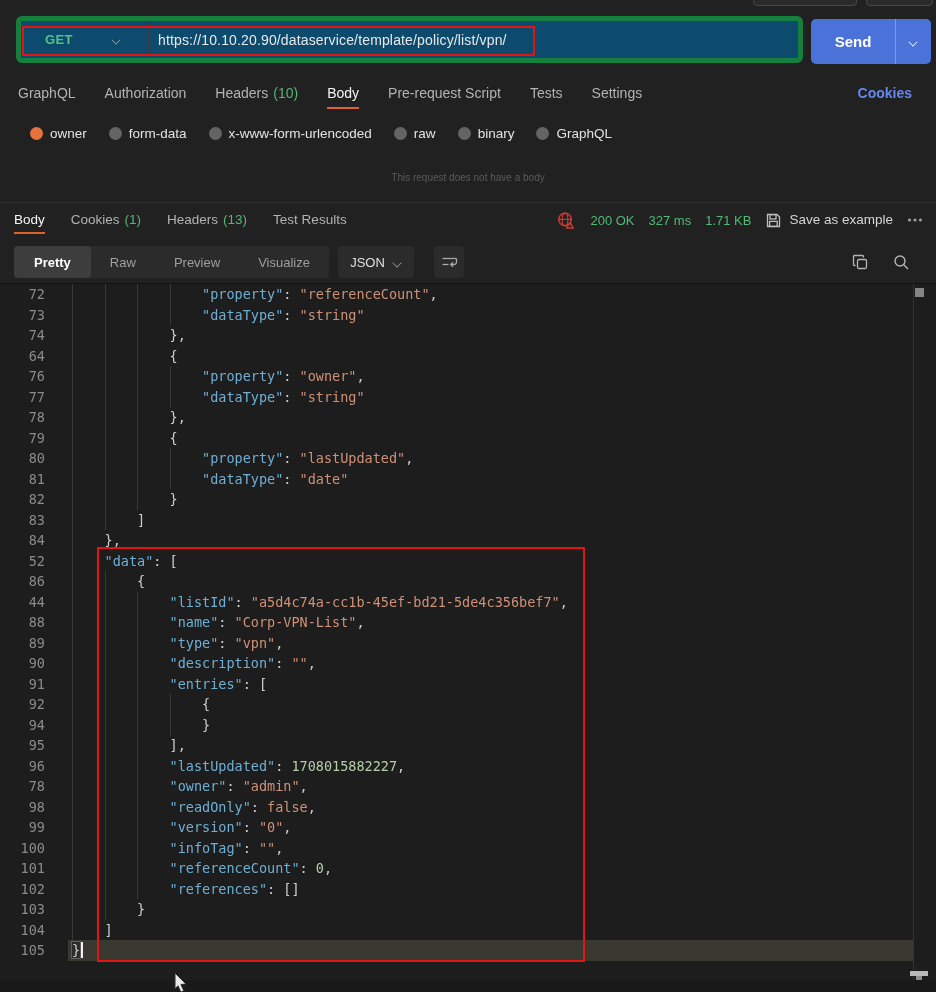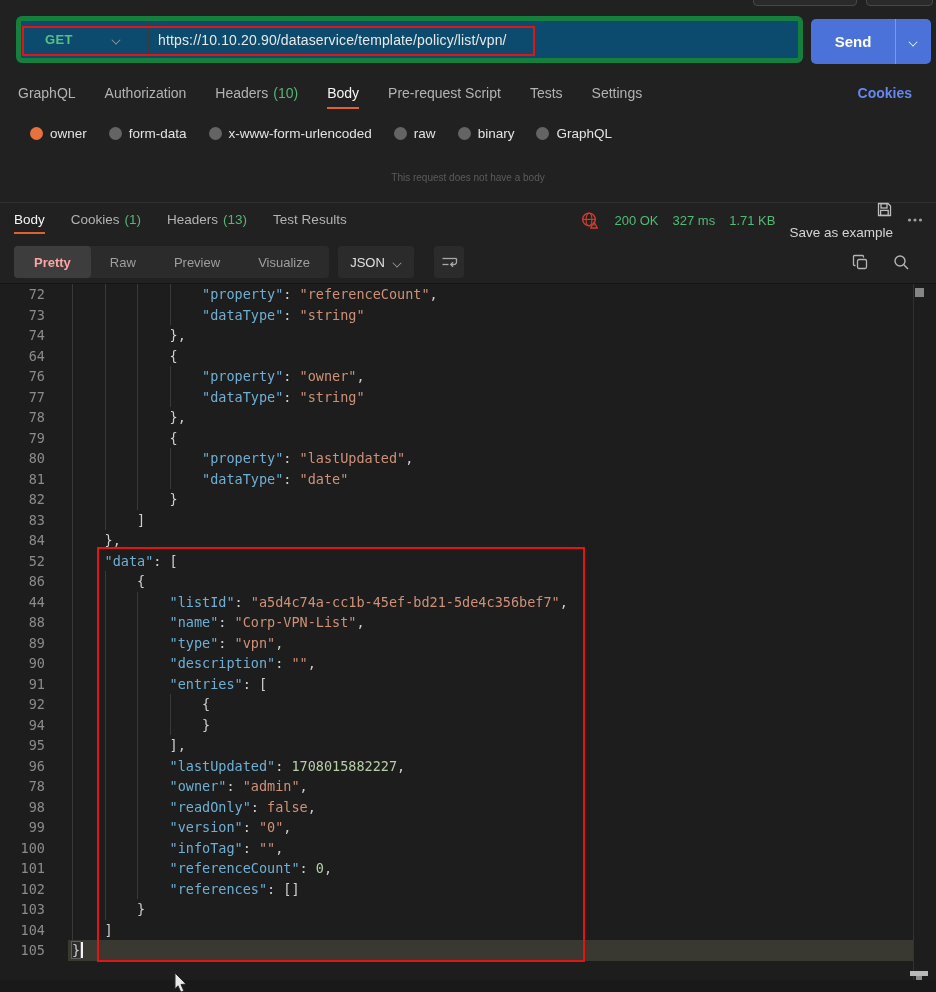--- a/index.html
+++ b/index.html
@@ -37,26 +37,26 @@
   .radio span.lbl { font-size:13.5px; color:#e3e3e3; }
 
   .empty-text { position:absolute; left:0; top:172px; width:100%; text-align:center; font-size:10px; color:#5b5b5b; }
 
   .divider { position:absolute; left:0; top:202px; width:100%; height:1px; background:#2f2f2f; }
 
   .resp-tabs { position:absolute; left:14px; top:210px; height:24px; display:flex; gap:26px; }
   .resp-tabs .rtab { font-size:13.5px; padding-top:2px; }
   .resp-meta { position:absolute; right:13px; top:208px; height:24px; display:flex; align-items:center; gap:14px; }
   .resp-meta .grn { color:#50bb74; font-size:13px; }
-  .save-group { display:flex; align-items:flex-end; gap:7px;flex-direction:column; }
+  .save-group { display:flex; align-items:flex-start; gap:7px; }
   .save-label { color:#d5d5d5; font-size:13.5px; }
 
   .seg { position:absolute; left:14px; top:246px; height:32px; background:#2b2b2b; border-radius:4px; display:flex; }
   .seg .sg { display:flex; align-items:center; justify-content:center; font-size:13px; color:#9f9f9f; padding:0 19px; }
-  .seg .sg.active { background:#3d3d3d; border-radius:4px; color:#fca5a5; font-weight:bold; padding:0 20px; }
+  .seg .sg.active { background:#3d3d3d; border-radius:4px; color:#ffffff; font-weight:bold; padding:0 20px; }
   .json-btn { position:absolute; left:338px; top:246px; width:76px; height:32px; background:#2b2b2b; border-radius:4px; display:flex; align-items:center; justify-content:center; gap:8px; font-size:13px; color:#e0e0e0; }
   .wrap-btn { position:absolute; left:434px; top:246px; width:30px; height:32px; background:#2b2b2b; border-radius:4px; display:flex; align-items:center; justify-content:center; }
   .tb-icon { position:absolute; top:254px; }
 
   .code { position:absolute; left:0; top:283px; width:936px; height:697px; background:#1d1d1d; border-top:1px solid #141414; font-family:"DejaVu Sans Mono",monospace; font-size:13.5px; }
   .crow { position:relative; height:20.5px; line-height:20.5px; }
   .crow .num { position:absolute; left:0; top:0; width:45px; text-align:right; color:#8b8b8b; }
   .crow .guide { position:absolute; top:0; width:1px; height:100%; background:#393939; }
   .crow .txt { position:absolute; top:0; white-space:pre; }
   .crow.cur::before { content:''; position:absolute; left:68px; right:23px; top:0; bottom:0; background:#3a3931; }

